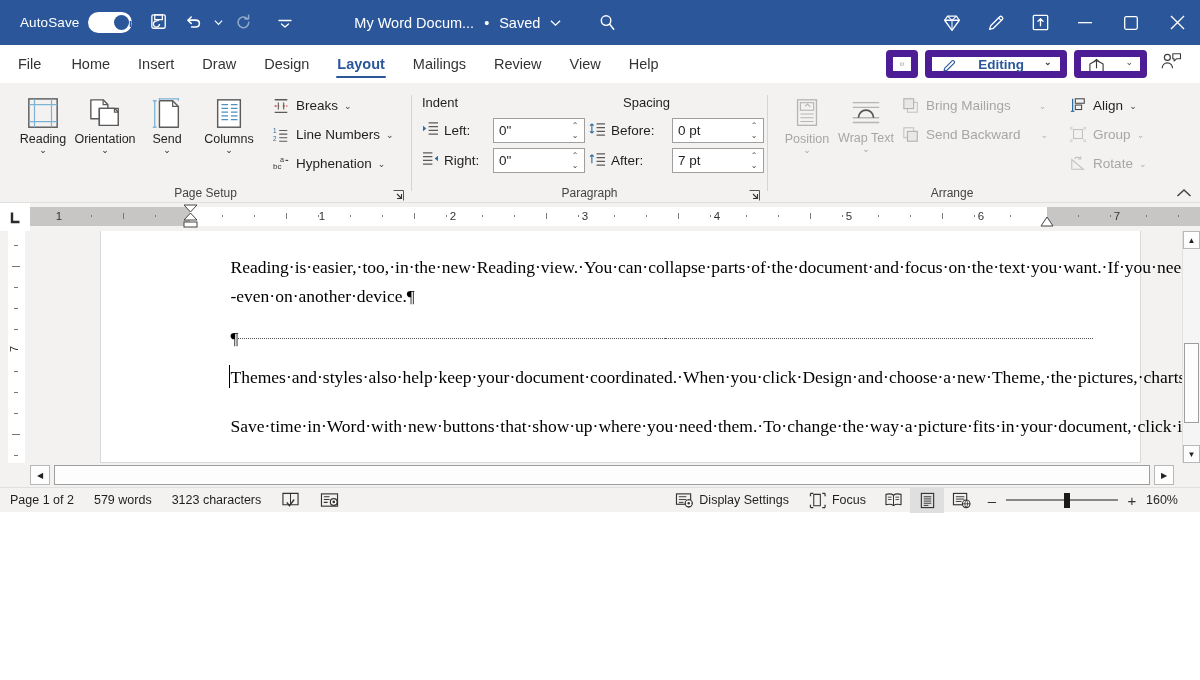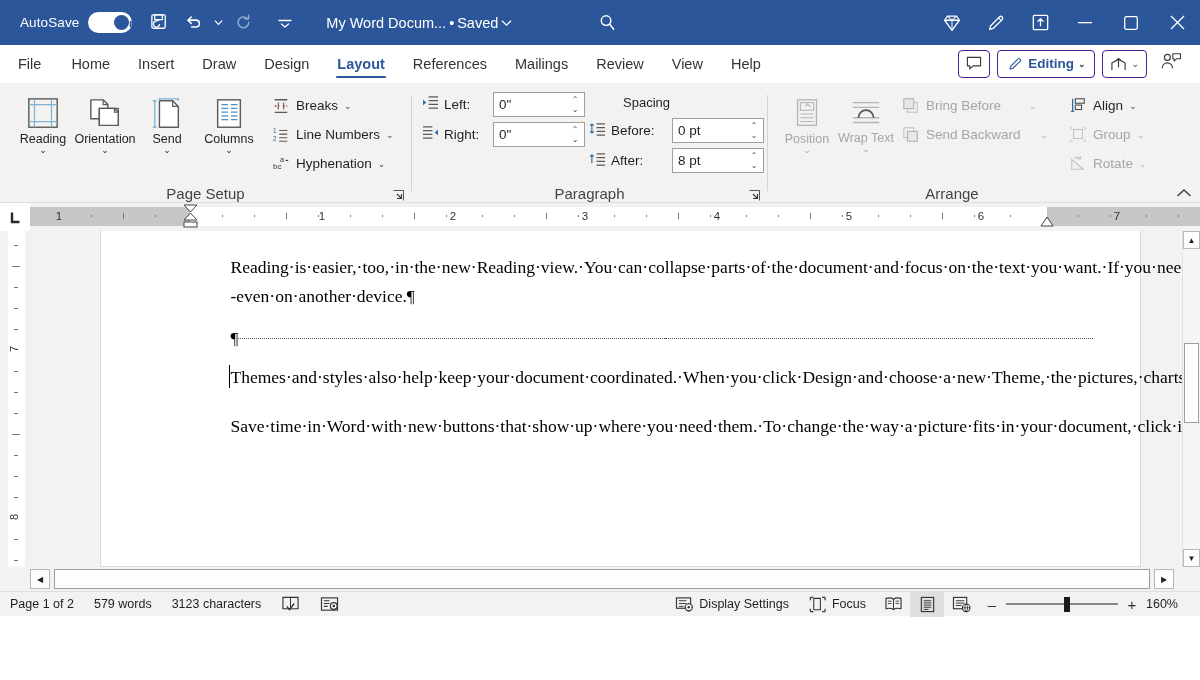--- a/index.html
+++ b/index.html
@@ -2,21 +2,21 @@
 <html><head>
 <meta charset="utf-8">
 <style>
   * { box-sizing: border-box; margin: 0; padding: 0; }
   html, body {
     width: 1200px; height: 680px;
     font-family: "Liberation Sans", sans-serif;
     overflow: hidden;
     background: #fff;
   }
-  .app { width: 1200px; height: 616px; display: flex; flex-direction: column; position: relative; }
+  .app { width: 1200px; height: 512px; display: flex; flex-direction: column; position: relative; }
 
   
   .titlebar {
     height: 45px; background: #2b579a; display: flex; align-items: center;
     color: #fff; flex: 0 0 45px; position: relative;
   }
   .tb-left { display: flex; align-items: center; padding-left: 20px; gap: 0; }
   .autosave-label { font-size: 13.5px; color: #fff; margin-right: 9px; letter-spacing: .1px; }
   .toggle {
     width: 44px; height: 21px; border-radius: 11px; background: #fff;
@@ -28,22 +28,22 @@
   }
   .toggle .on-txt {
     font-size: 11px; color: #2b579a; position: absolute; left: 16px; font-weight: 600; margin-left: 16px;
   }
   .tb-icon {
     width: 34px; height: 32px; display: flex; align-items: center; justify-content: center;
     cursor: pointer; position: relative;
   }
   .tb-icon svg { display: block; }
   .doc-title {
-    font-size: 14.5px; color: #fff; display: flex; align-items: center; gap: 3px;
-    margin-left: 24px; white-space: nowrap; cursor: pointer;
+    font-size: 14.5px; color: #fff; display: flex; align-items: center; gap: 10px;
+    margin-left: 52px; white-space: nowrap; cursor: pointer;
   }
   .tb-search {
     position: absolute; left: 585px; top: 0; height: 45px;
     display: flex; align-items: center; justify-content: center; width: 44px; cursor: pointer;
   }
   .tb-right { position: absolute; right: 0; top: 0; height: 45px; display: flex; align-items: center; }
   .win-btn {
     width: 46px; height: 45px; display: flex; align-items: center; justify-content: center; cursor: pointer;
   }
 
@@ -57,35 +57,35 @@
     cursor: pointer; position: relative; white-space: nowrap;
   }
   .tab:first-child { padding-left: 18px; padding-right: 16px; }
   .tab.active { color: #2b579a; font-weight: bold; }
   .tab.active::after {
     content: ""; position: absolute; left: 13px; right: 13px; bottom: 4px; height: 2.5px;
     background: #2b579a; border-radius: 2px;
   }
   .tabs-right { margin-left: auto; display: flex; align-items: center; gap: 7px; padding-right: 12px; }
   .tb-box {
-    border: 1px solid #4c1d95; border-radius: 4px; height: 28px; display: flex;
-    align-items: center; padding: 0 7px; cursor: pointer; background: #fff; gap: 4px;
+    border: 7px solid #4c1d95; border-radius: 4px; height: 28px; display: flex;
+    padding: 0 7px; cursor: pointer; background: #fff; gap: 20px;
   }
   .editing-box { color: #2b579a; font-weight: bold; font-size: 13.5px; padding: 0 9px; }
   .chev { font-size: 9px; color: #444; }
 
   
   .ribbon {
     height: 120px; flex: 0 0 120px; background: #f3f2f1; display: flex;
     position: relative; border-bottom: 1px solid #e1dfdd;
   }
   .group { position: relative; height: 120px; display: flex; flex-direction: column; }
   .group-body { flex: 1; display: flex; align-items: flex-start; padding-top: 6px; }
   .group-label {
-    height: 20px; font-size: 15px; color: #444; display: flex;
+    height: 20px; font-size: 12px; color: #444; display: flex;
     align-items: center; justify-content: center; position: relative;
   }
   .group-sep { width: 1px; background: #d6d4d2; height: 96px; align-self: center; }
   .dlg-launcher {
     position: absolute; right: 6px; bottom: 2px; width: 13px; height: 13px; cursor: pointer;
   }
 
   .bigbtn {
     width: 62px; display: flex; flex-direction: column; align-items: center;
     cursor: pointer; padding-top: 4px; gap: 1px;
@@ -317,23 +317,20 @@
     <div class="tab">
         <span>Draw</span>
       </div>
     <div class="tab">
         <span>Design</span>
       </div>
     <div class="tab active">
         <span>Layout</span>
       </div>
     <div class="tab">
-        <span>References</span>
-      </div>
-    <div class="tab">
         <span>Mailings</span>
       </div>
     <div class="tab">
         <span>Review</span>
       </div>
     <div class="tab">
         <span>View</span>
       </div>
     <div class="tab">
         <span>Help</span>
@@ -461,20 +458,21 @@
             <path d="M1.5 1.5h10v10" fill="none" stroke="#555" stroke-width="1"></path>
             <path d="M9.5 9.5L5 5M5 9.5h4.5V5" fill="none" stroke="#333" stroke-width="1.1"></path>
           </svg>
       </div>
     </div>
     <div class="group-sep"></div>
 
     <div class="group" style="width:355px">
       <div class="group-body" style="padding-left:10px; gap:4px">
         <div class="ind-col">
+          <div class="sec-head">Indent</div>
           <div class="field-row">
             <span class="s-ico">
               <svg width="17" height="15" viewBox="0 0 18 16">
                   <path d="M7 2h10M7 6h10M7 10h10M7 14h10" stroke="#5a5a5a" stroke-width="1.3"></path>
                   <path d="M1 5l3.5 3L1 11z" fill="#2b6ca3"></path>
                 </svg>
             </span>
             <span class="field-lbl">Left:</span>
             <div class="spinbox">
               <span class="val">0"</span>
@@ -522,21 +520,21 @@
           </div>
           <div class="field-row">
             <span class="s-ico">
               <svg width="17" height="15" viewBox="0 0 18 16">
                   <path d="M3 4v9M3 4l-2 2M3 4l2 2" stroke="#2b6ca3" stroke-width="1.2"></path>
                   <path d="M8 3h9M8 7h9M8 11h9M8 15h9" stroke="#5a5a5a" stroke-width="1.2"></path>
                 </svg>
             </span>
             <span class="field-lbl w">After:</span>
             <div class="spinbox">
-              <span class="val">8 pt</span>
+              <span class="val">7 pt</span>
               <span class="spin-arrows">
                   <span>⌃</span>
                   <span>⌄</span>
                 </span>
             </div>
           </div>
         </div>
       </div>
       <div class="group-label">Paragraph</div>
       <div class="dlg-launcher">
@@ -574,21 +572,21 @@
         </div>
 
         <div style="display:flex;flex-direction:column;padding-top:2px;margin-left:2px">
           <div class="smallbtn disabled">
             <span class="s-ico">
               <svg width="18" height="17" viewBox="0 0 20 19">
                   <rect x="6" y="6" width="11" height="11" fill="none" stroke="#c2c2c2" stroke-width="1.2"></rect>
                   <rect x="2" y="2" width="11" height="11" fill="#e8e8e8" stroke="#b0b0b0" stroke-width="1.2"></rect>
                 </svg>
             </span>
-            <span>Bring Before</span>
+            <span>Bring Mailings</span>
             <span class="chev" style="color:#b0b0b0;margin-left:22px">⌄</span>
           </div>
           <div class="smallbtn disabled">
             <span class="s-ico">
               <svg width="18" height="17" viewBox="0 0 20 19">
                   <rect x="2" y="2" width="11" height="11" fill="none" stroke="#c2c2c2" stroke-width="1.2"></rect>
                   <rect x="6" y="6" width="11" height="11" fill="#e8e8e8" stroke="#b0b0b0" stroke-width="1.2"></rect>
                 </svg>
             </span>
             <span>Send Backward</span>

